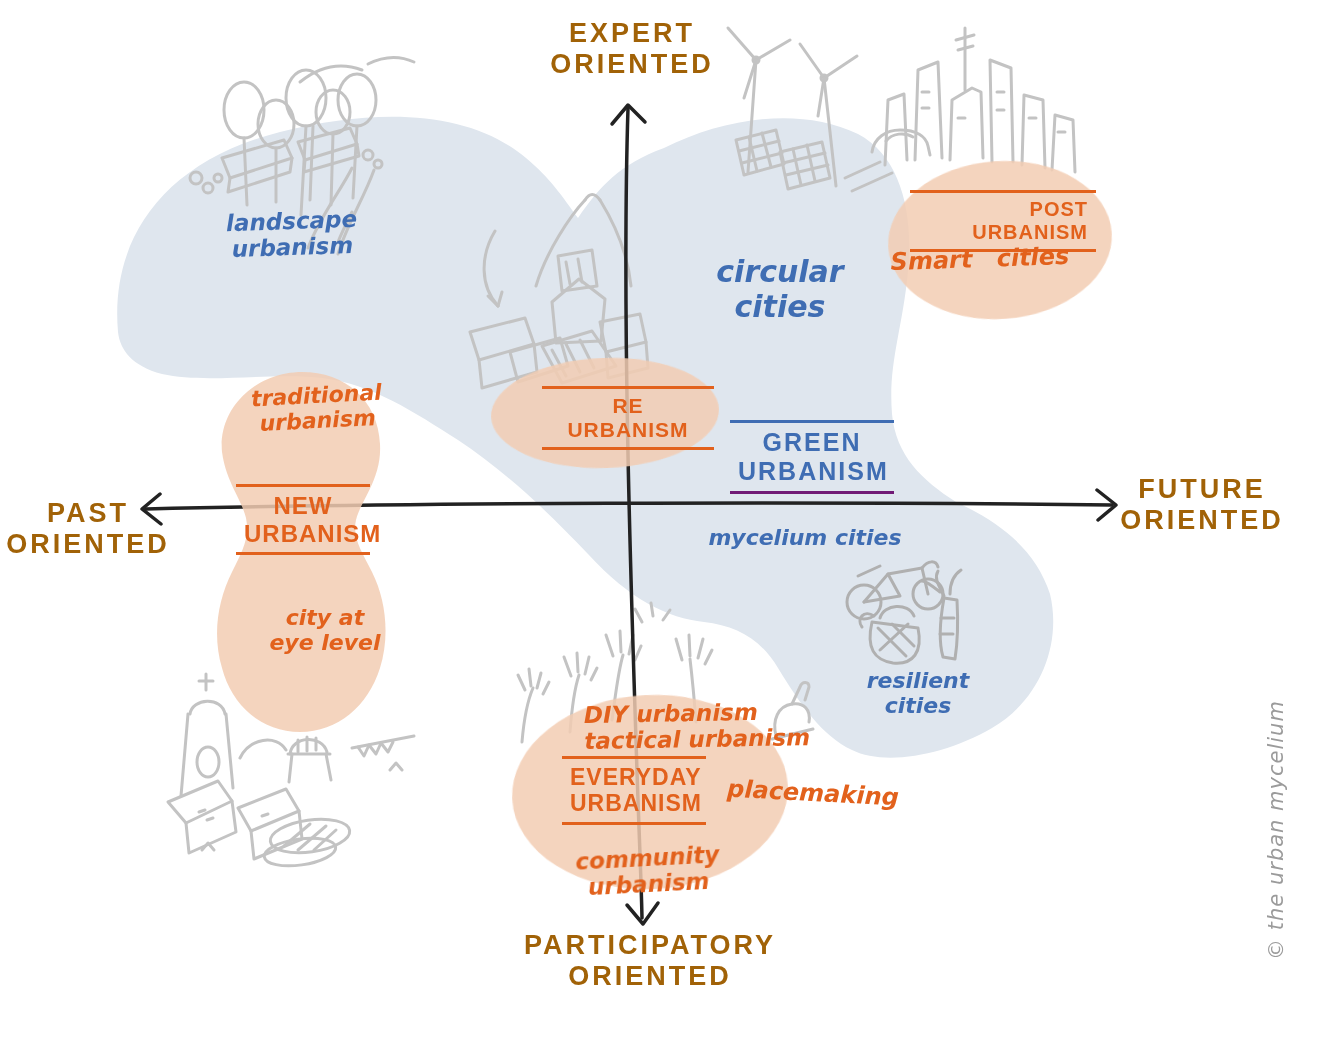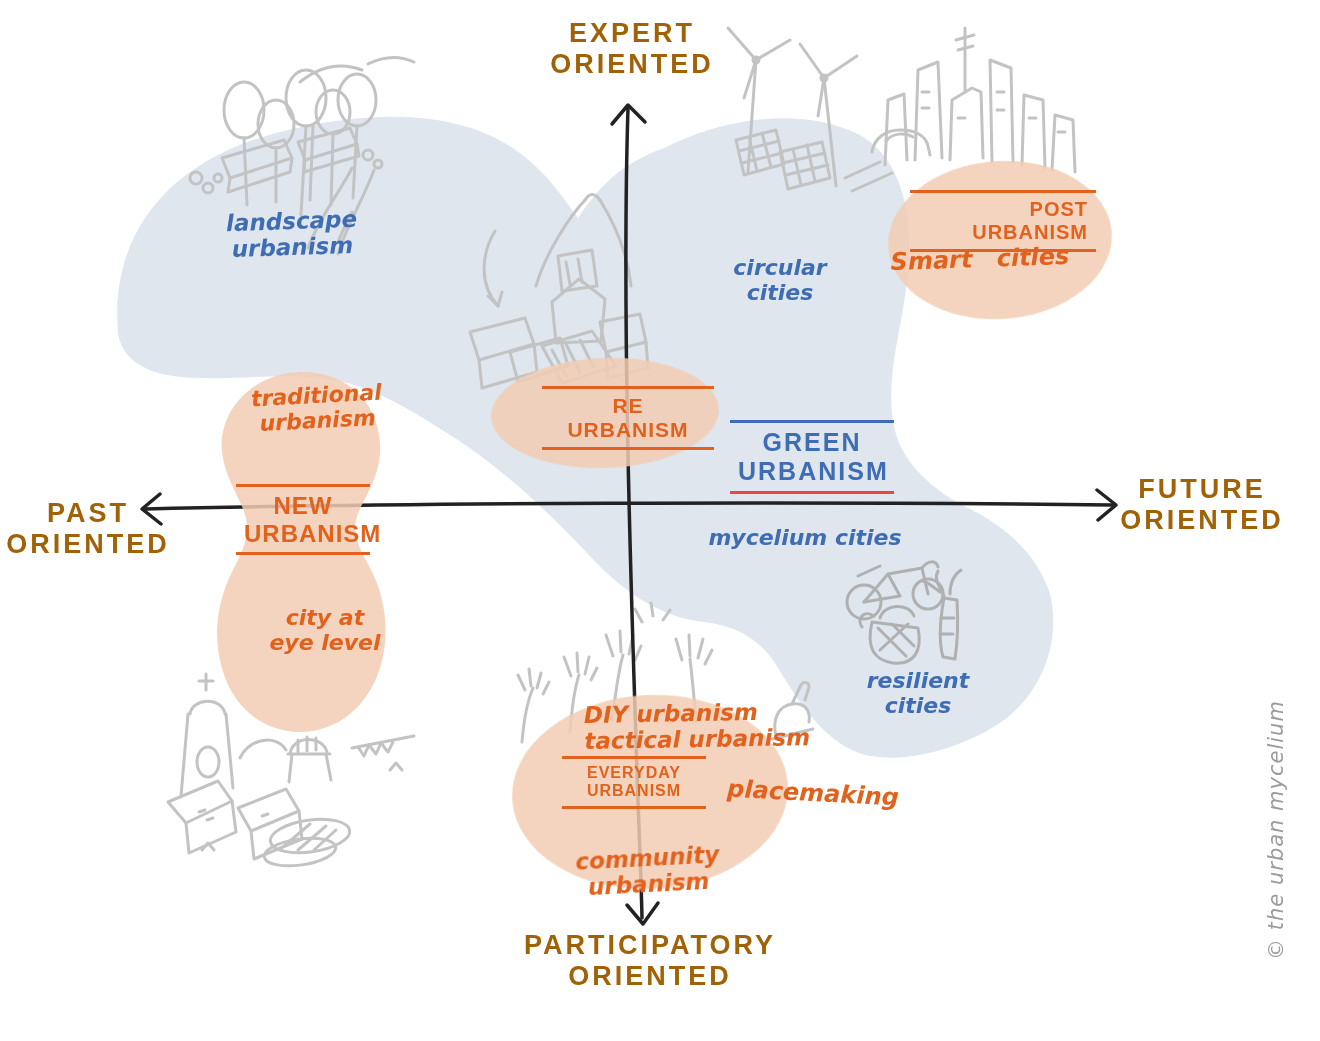--- a/index.html
+++ b/index.html
@@ -7,21 +7,21 @@
           font-family:"Liberation Sans", sans-serif;}
   svg{position:absolute;left:0;top:0;}
   .lbl{position:absolute;white-space:pre-line;transform:translate(-50%,0);line-height:1.15;}
   .caps{font-family:"Liberation Sans", sans-serif;font-weight:700;letter-spacing:2px;color:#a16207;}
   .script{font-family:"DejaVu Sans", sans-serif;font-style:italic;font-weight:600;}
   .orange{color:#e2611c;}
   .blue{color:#3f6db3;}
   .axis-label{font-size:27px;text-align:center;letter-spacing:3px;}
   .box{padding:5px 8px;text-align:center;}
   .box.o{border-top:3px solid #e2611c;border-bottom:3px solid #e2611c;}
-  .box.b{border-top:3px solid #3f6db3;border-bottom:3px solid #ef4444;}
+  .box.b{border-top:3px solid #3f6db3;border-bottom:3px solid #701a75;}
   .watermark{position:absolute;left:1264px;top:1022px;width:384px;transform-origin:0 0;
              transform:rotate(-90deg);font-family:"DejaVu Sans", sans-serif;font-style:italic;
              color:#9b9b9b;font-size:21px;letter-spacing:1px;text-align:center;}
 </style>
 </head>
 <body>
 
 <div id="canvas">
 
   <svg width="1320" height="1041" viewBox="0 0 1320 1041">
@@ -239,40 +239,40 @@
 ORIENTED</div>
   <div class="lbl caps axis-label" style="left:650px;top:930px;">PARTICIPATORY
 ORIENTED</div>
   <div class="lbl caps axis-label" style="left:88px;top:498px;">PAST
 ORIENTED</div>
   <div class="lbl caps axis-label" style="left:1202px;top:474px;">FUTURE
 ORIENTED</div>
 
   <div class="lbl script blue" style="left:292px;top:208px;font-size:23px;text-align:center;transform:translate(-50%,0) rotate(-2deg);">landscape
 urbanism</div>
-  <div class="lbl script blue" style="left:780px;top:255px;font-size:22px;text-align:center;">circular
+  <div class="lbl script blue" style="left:780px;top:255px;font-size:30px;text-align:center;">circular
 cities</div>
   <div class="lbl caps blue box b" style="left:812px;top:420px;font-size:25px;width:148px;">GREEN
 URBANISM</div>
   <div class="lbl script blue" style="left:805px;top:525px;font-size:22px;">mycelium cities</div>
   <div class="lbl script blue" style="left:918px;top:668px;font-size:22px;text-align:center;">resilient
 cities</div>
 
   <div class="lbl caps orange box o" style="left:1003px;top:190px;font-size:20px;width:170px;letter-spacing:1px;text-align:right;">POST URBANISM</div>
   <div class="lbl script orange" style="left:980px;top:246px;font-size:24px;word-spacing:16px;transform:translate(-50%,0) rotate(-2deg);">Smart cities</div>
   <div class="lbl caps orange box o" style="left:628px;top:386px;font-size:21px;width:156px;letter-spacing:1px;">RE URBANISM</div>
   <div class="lbl script orange" style="left:317px;top:383px;font-size:22px;text-align:center;transform:translate(-50%,0) rotate(-3deg);">traditional
 urbanism</div>
   <div class="lbl caps orange box o" style="left:303px;top:484px;font-size:24px;width:118px;letter-spacing:1px;">NEW
 URBANISM</div>
   <div class="lbl script orange" style="left:325px;top:605px;font-size:22px;text-align:center;">city at
 eye level</div>
   <div class="lbl script orange" style="left:697px;top:700px;font-size:23px;text-align:left;transform:translate(-50%,0) rotate(-1deg);">DIY urbanism
 tactical urbanism</div>
-  <div class="lbl caps orange box o" style="left:634px;top:756px;font-size:16px;width:128px;text-align:center;letter-spacing:1px;">EVERYDAY
+  <div class="lbl caps orange box o" style="left:634px;top:756px;font-size:23px;width:128px;text-align:center;letter-spacing:1px;">EVERYDAY
 URBANISM</div>
   <div class="lbl script orange" style="left:813px;top:780px;font-size:24px;transform:translate(-50%,0) rotate(3deg);">placemaking</div>
   <div class="lbl script orange" style="left:648px;top:845px;font-size:23px;text-align:center;transform:translate(-50%,0) rotate(-3deg);">community
 urbanism</div>
 
   <div class="watermark">© the urban mycelium</div>
 
 </div>
 
 </body></html>

